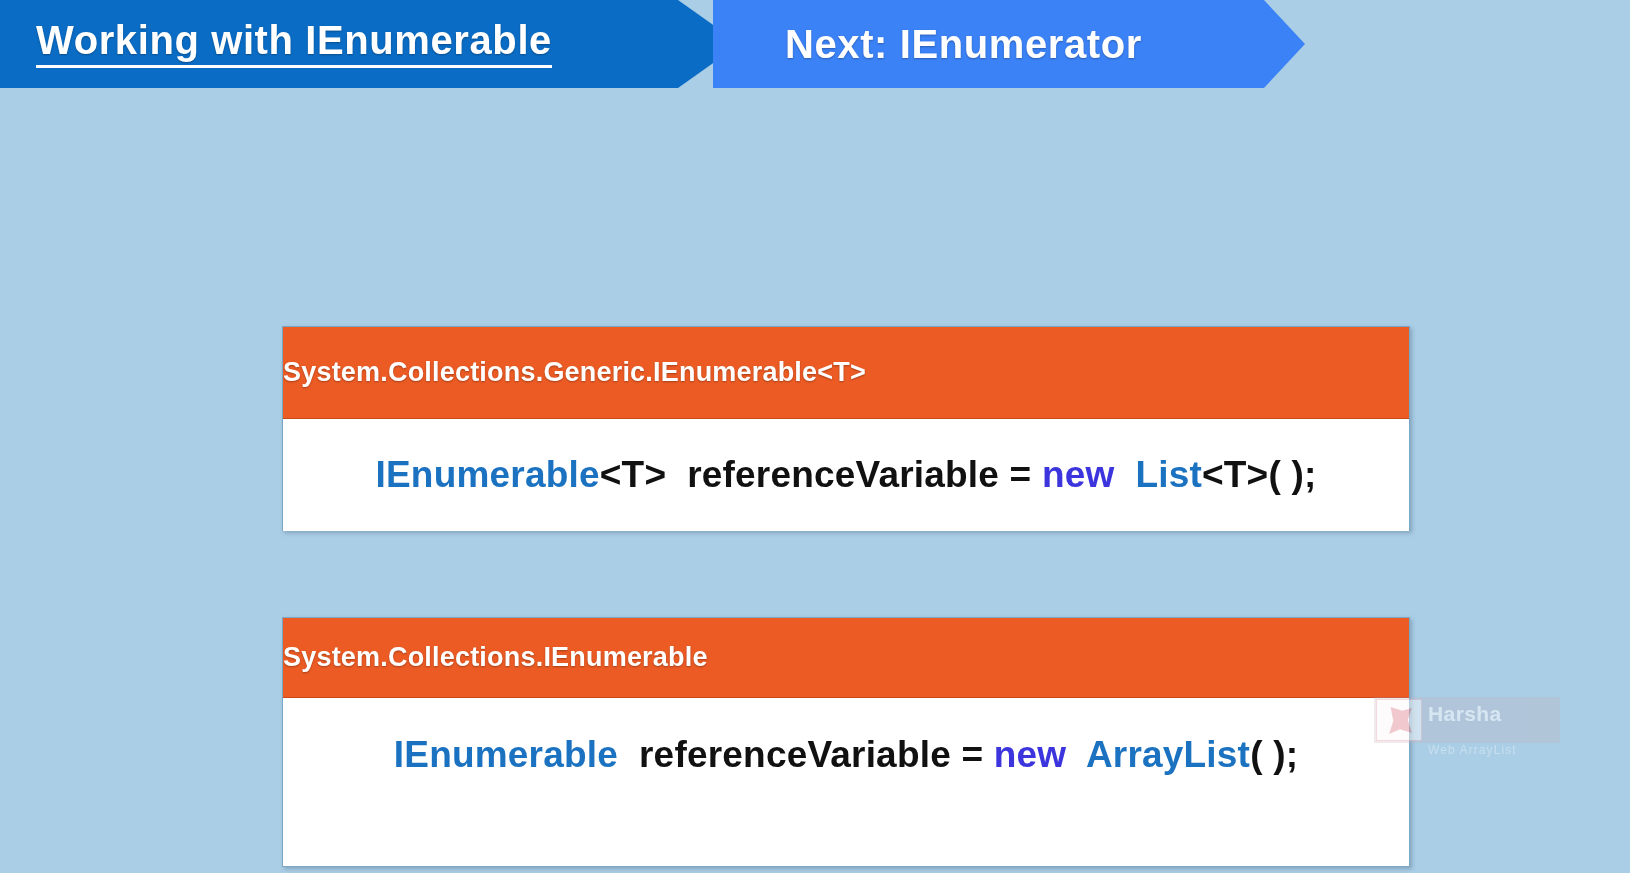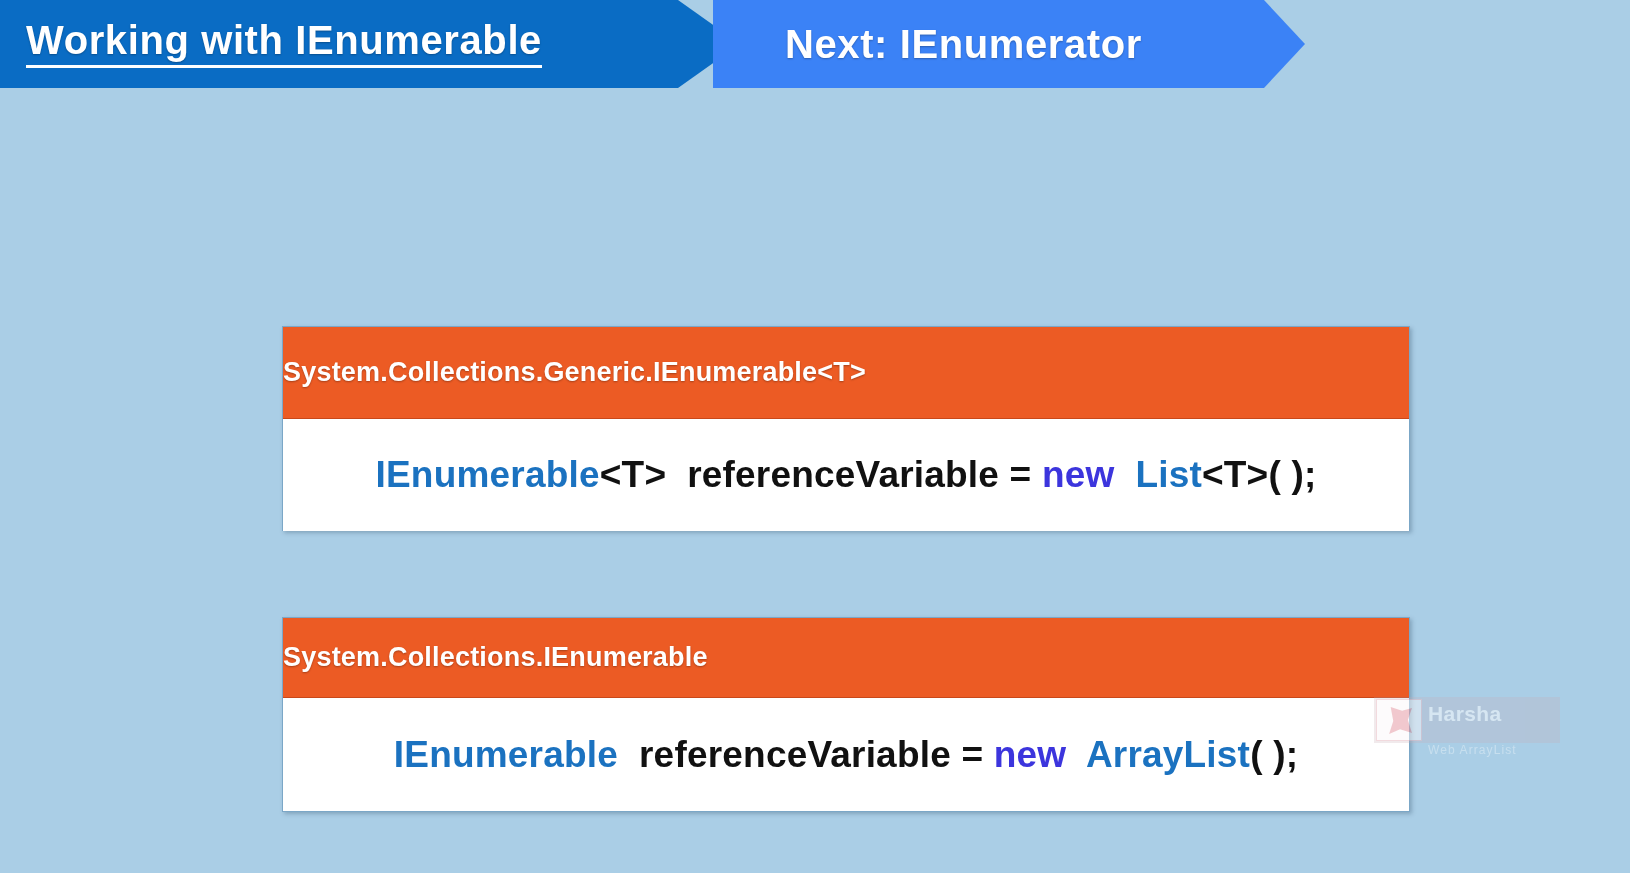--- a/index.html
+++ b/index.html
@@ -33,21 +33,21 @@
     display: flex;
     align-items: center;
     box-sizing: border-box;
   }
   .chevron-blue {
     left: 0;
     width: 740px;
     background: #0a6cc4;
     -webkit-clip-path: polygon(0 0, 678px 0, 740px 44px, 678px 88px, 0 88px);
     clip-path: polygon(0 0, 678px 0, 740px 44px, 678px 88px, 0 88px);
-    padding-left: 26px;
+    padding-left: 36px;
   }
   .chevron-gray {
     left: 713px;
     width: 592px;
     background: #3b82f6;
     -webkit-clip-path: polygon(0 0, 551px 0, 592px 44px, 551px 88px, 0 88px);
     clip-path: polygon(0 0, 551px 0, 592px 44px, 551px 88px, 0 88px);
     padding-left: 72px;
   }
   .chevron-label {
@@ -66,21 +66,21 @@
 
   
   .card {
     position: absolute;
     box-sizing: border-box;
     border: 1px solid #7ba7c7;
     box-shadow: 2px 2px 4px rgba(60,90,115,0.35);
     background: #ffffff;
   }
   .card-1 { left: 282px; top: 326px; width: 1128px; height: 205px; }
-  .card-2 { left: 282px; top: 617px; width: 1128px; height: 195px; }
+  .card-2 { left: 282px; top: 617px; width: 1128px; height: 250px; }
 
   .card-header {
     background: #ec5b24;
     color: #ffffff;
     display: flex;
     align-items: center;
     justify-content: flex-start;
     box-sizing: border-box;
     border-bottom: 1px solid #c8481a;
   }

